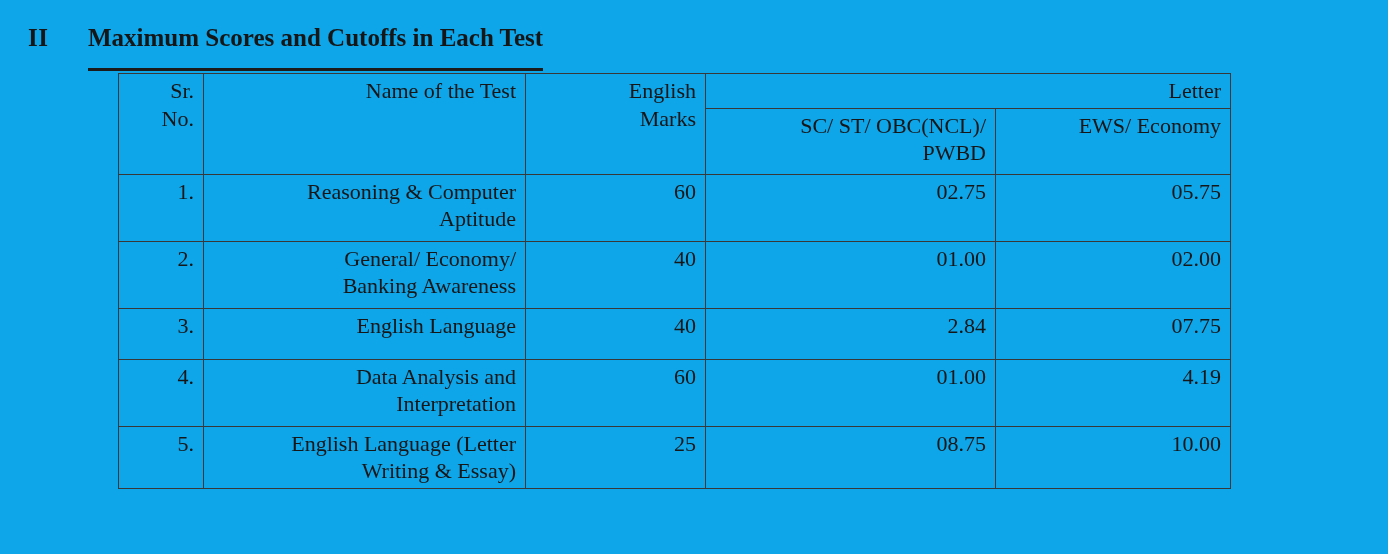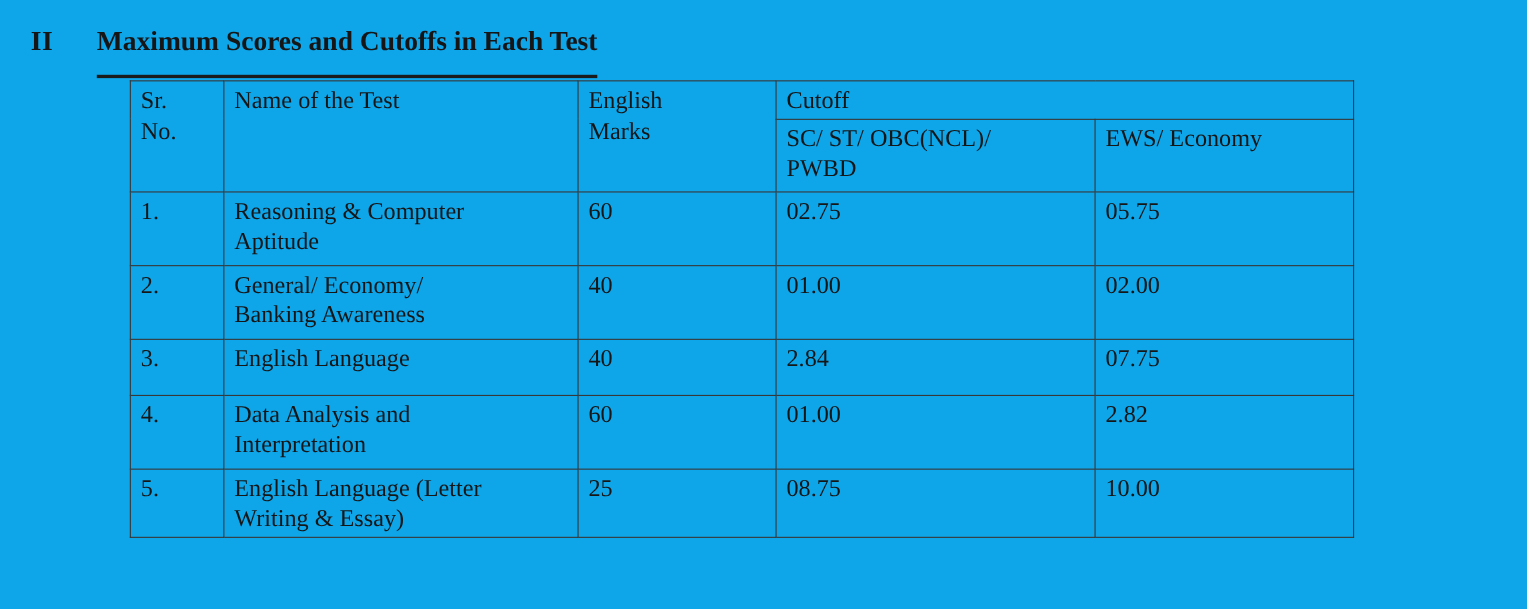--- a/index.html
+++ b/index.html
@@ -43,21 +43,21 @@
     border-collapse: collapse;
     table-layout: fixed;
   }
   .scores-table th, .scores-table td {
     border: 1.5px solid #383838;
     vertical-align: top;
     font-weight: normal;
     font-size: 22px;
     line-height: 1.25;
     padding: 3px 9px;
-    text-align: left;
+    text-align: right;
     white-space: pre-line;
     overflow: hidden;
   }
   .col-sr    { width: 85px; }
   .col-name  { width: 322px; }
   .col-marks { width: 180px; }
   .col-sc    { width: 290px; }
   .col-ews   { width: 235px; }
 
   tr.hrow-top { height: 34px; }
@@ -90,21 +90,21 @@
       <col class="col-sc">
       <col class="col-ews">
     </colgroup>
     <thead>
       <tr class="hrow-top">
         <th rowspan="2" class="cell-sr">Sr.
 No.</th>
         <th rowspan="2">Name of the Test</th>
         <th rowspan="2">English
 Marks</th>
-        <th colspan="2">Cutoff</th>
+        <th colspan="2">Letter</th>
       </tr>
       <tr class="hrow-sub">
         <th>SC/ ST/ OBC(NCL)/
 PWBD</th>
         <th>EWS/ Economy</th>
       </tr>
     </thead>
     <tbody>
       <tr class="r1">
         <td class="cell-sr">1.</td>
@@ -128,21 +128,21 @@
         <td class="cell-num">40</td>
         <td class="cell-num">2.84</td>
         <td class="cell-num">07.75</td>
       </tr>
       <tr class="r4">
         <td class="cell-sr">4.</td>
         <td>Data Analysis and
 Interpretation</td>
         <td class="cell-num">60</td>
         <td class="cell-num">01.00</td>
-        <td class="cell-num">2.82</td>
+        <td class="cell-num">4.19</td>
       </tr>
       <tr class="r5">
         <td class="cell-sr">5.</td>
         <td class="small-text">English Language (Letter
 Writing &amp; Essay)</td>
         <td class="cell-num">25</td>
         <td class="cell-num">08.75</td>
         <td class="cell-num">10.00</td>
       </tr>
     </tbody>

